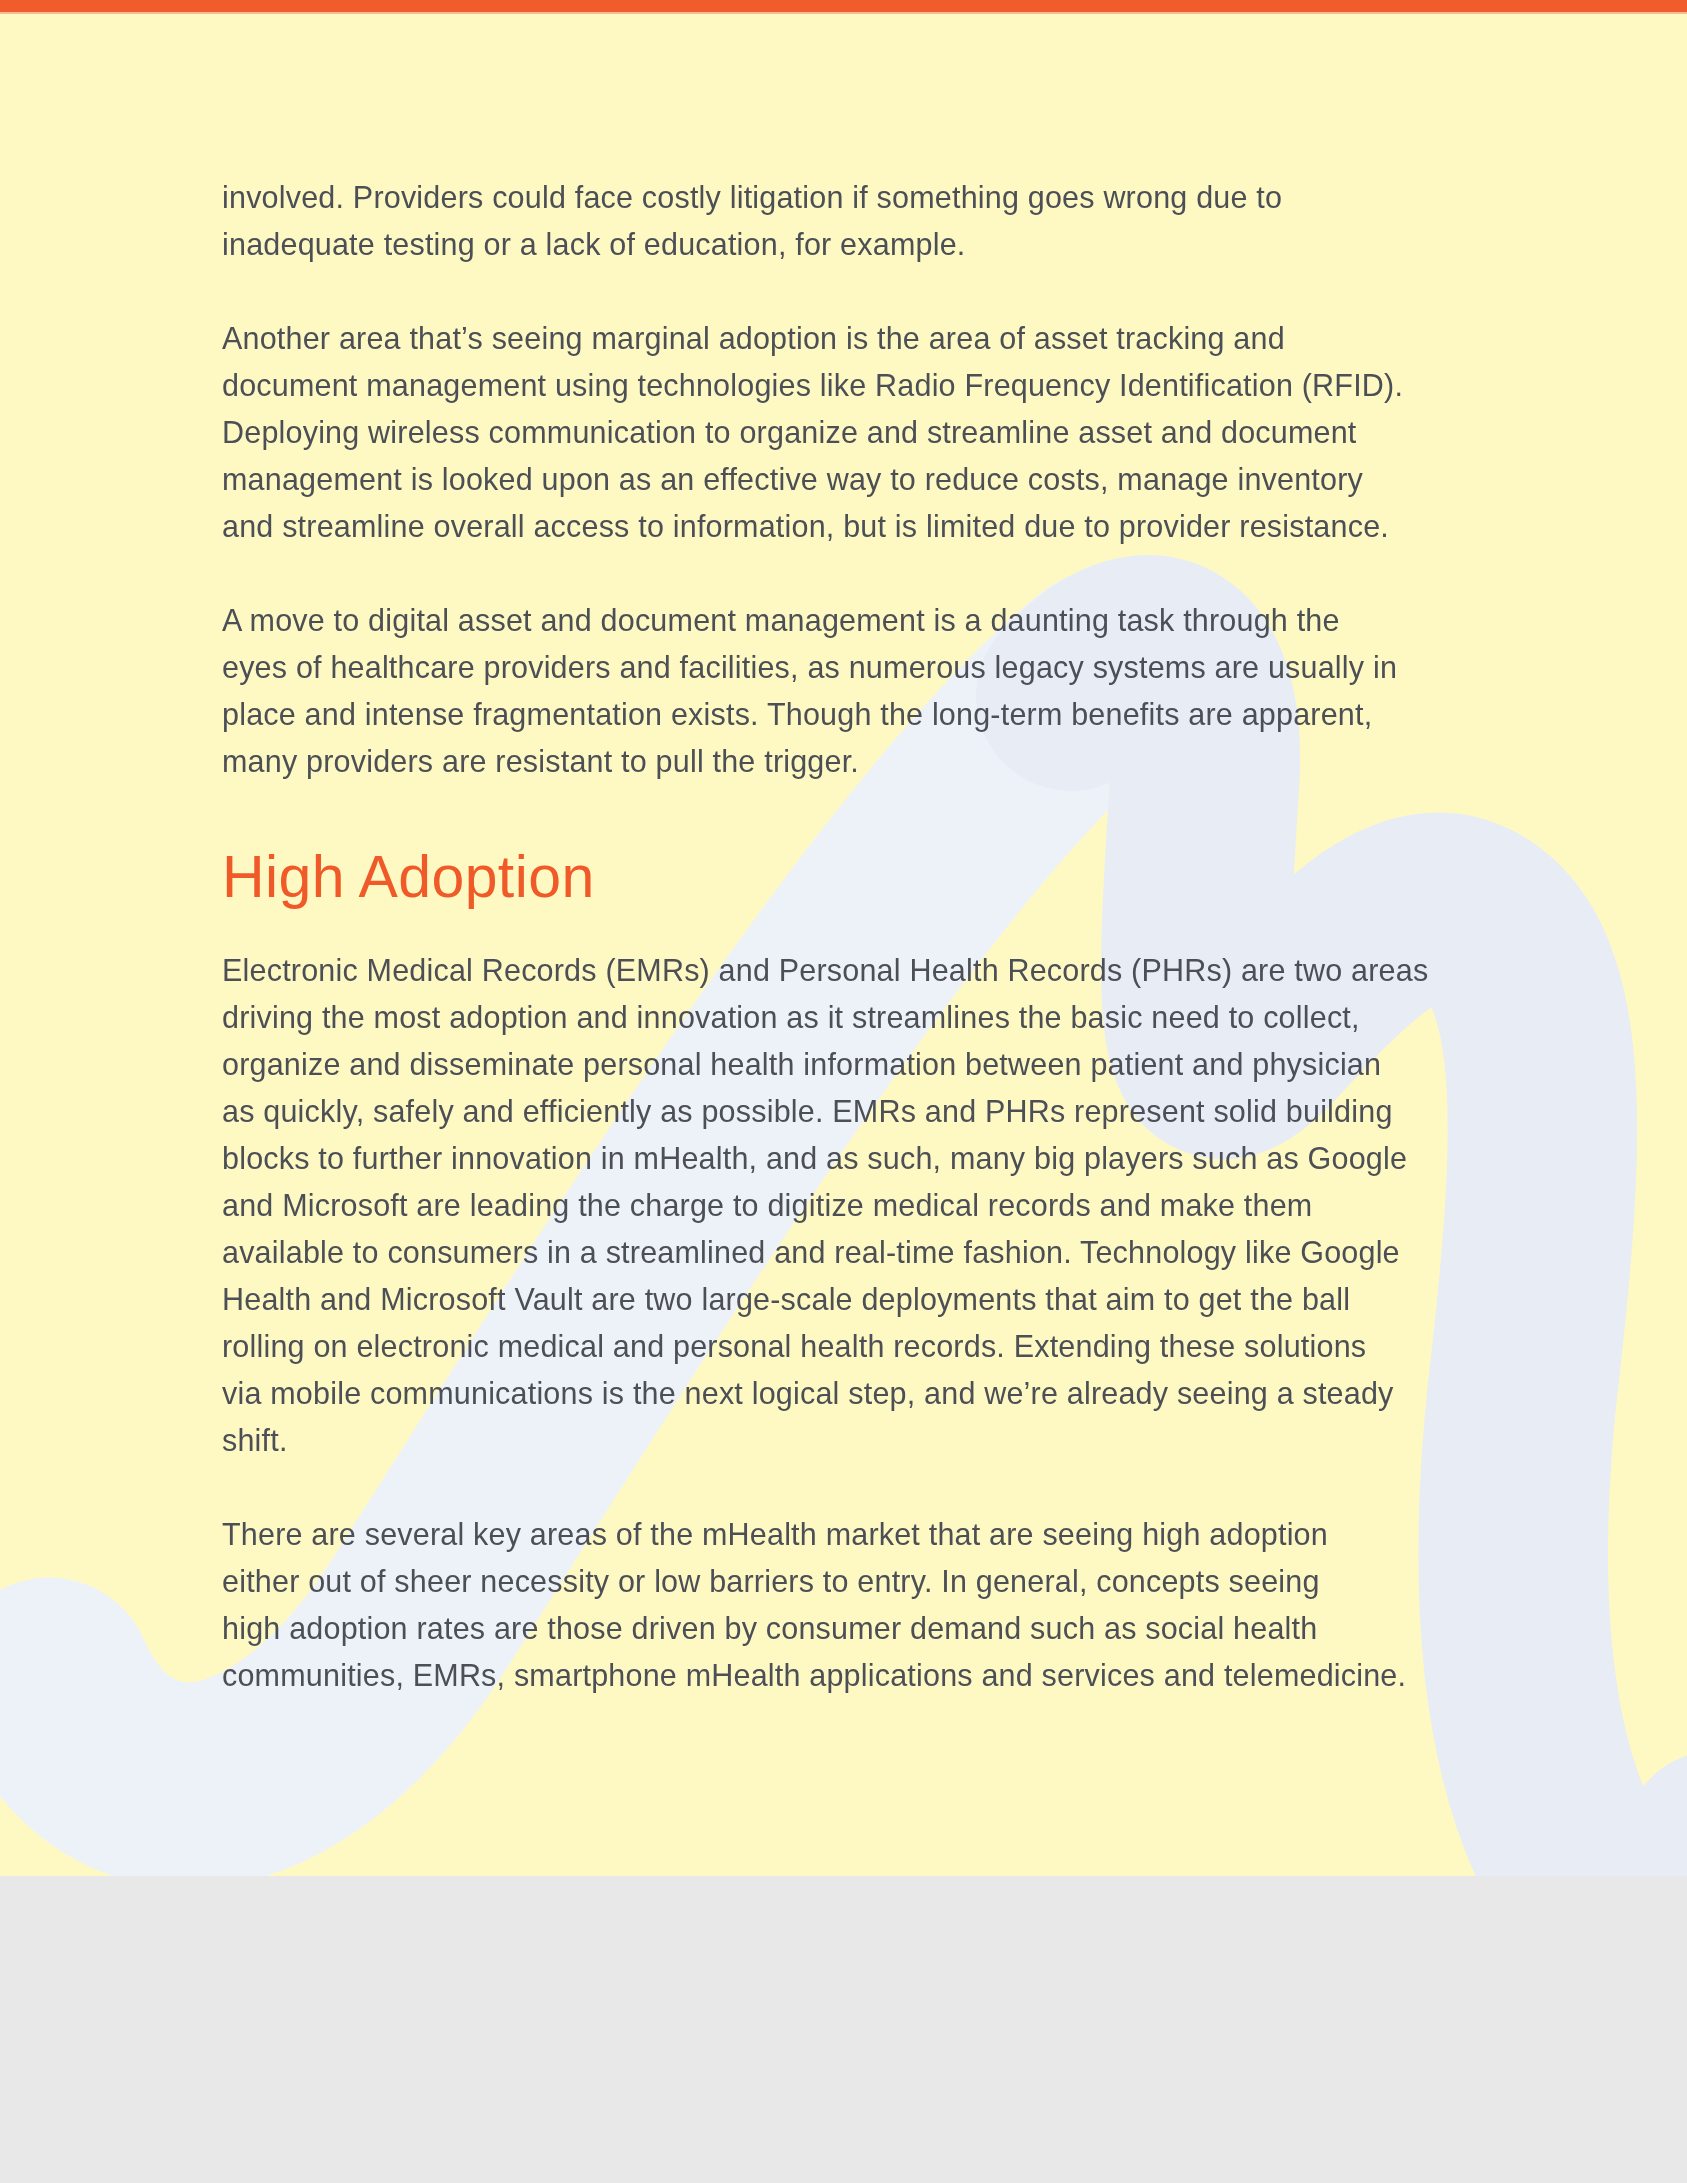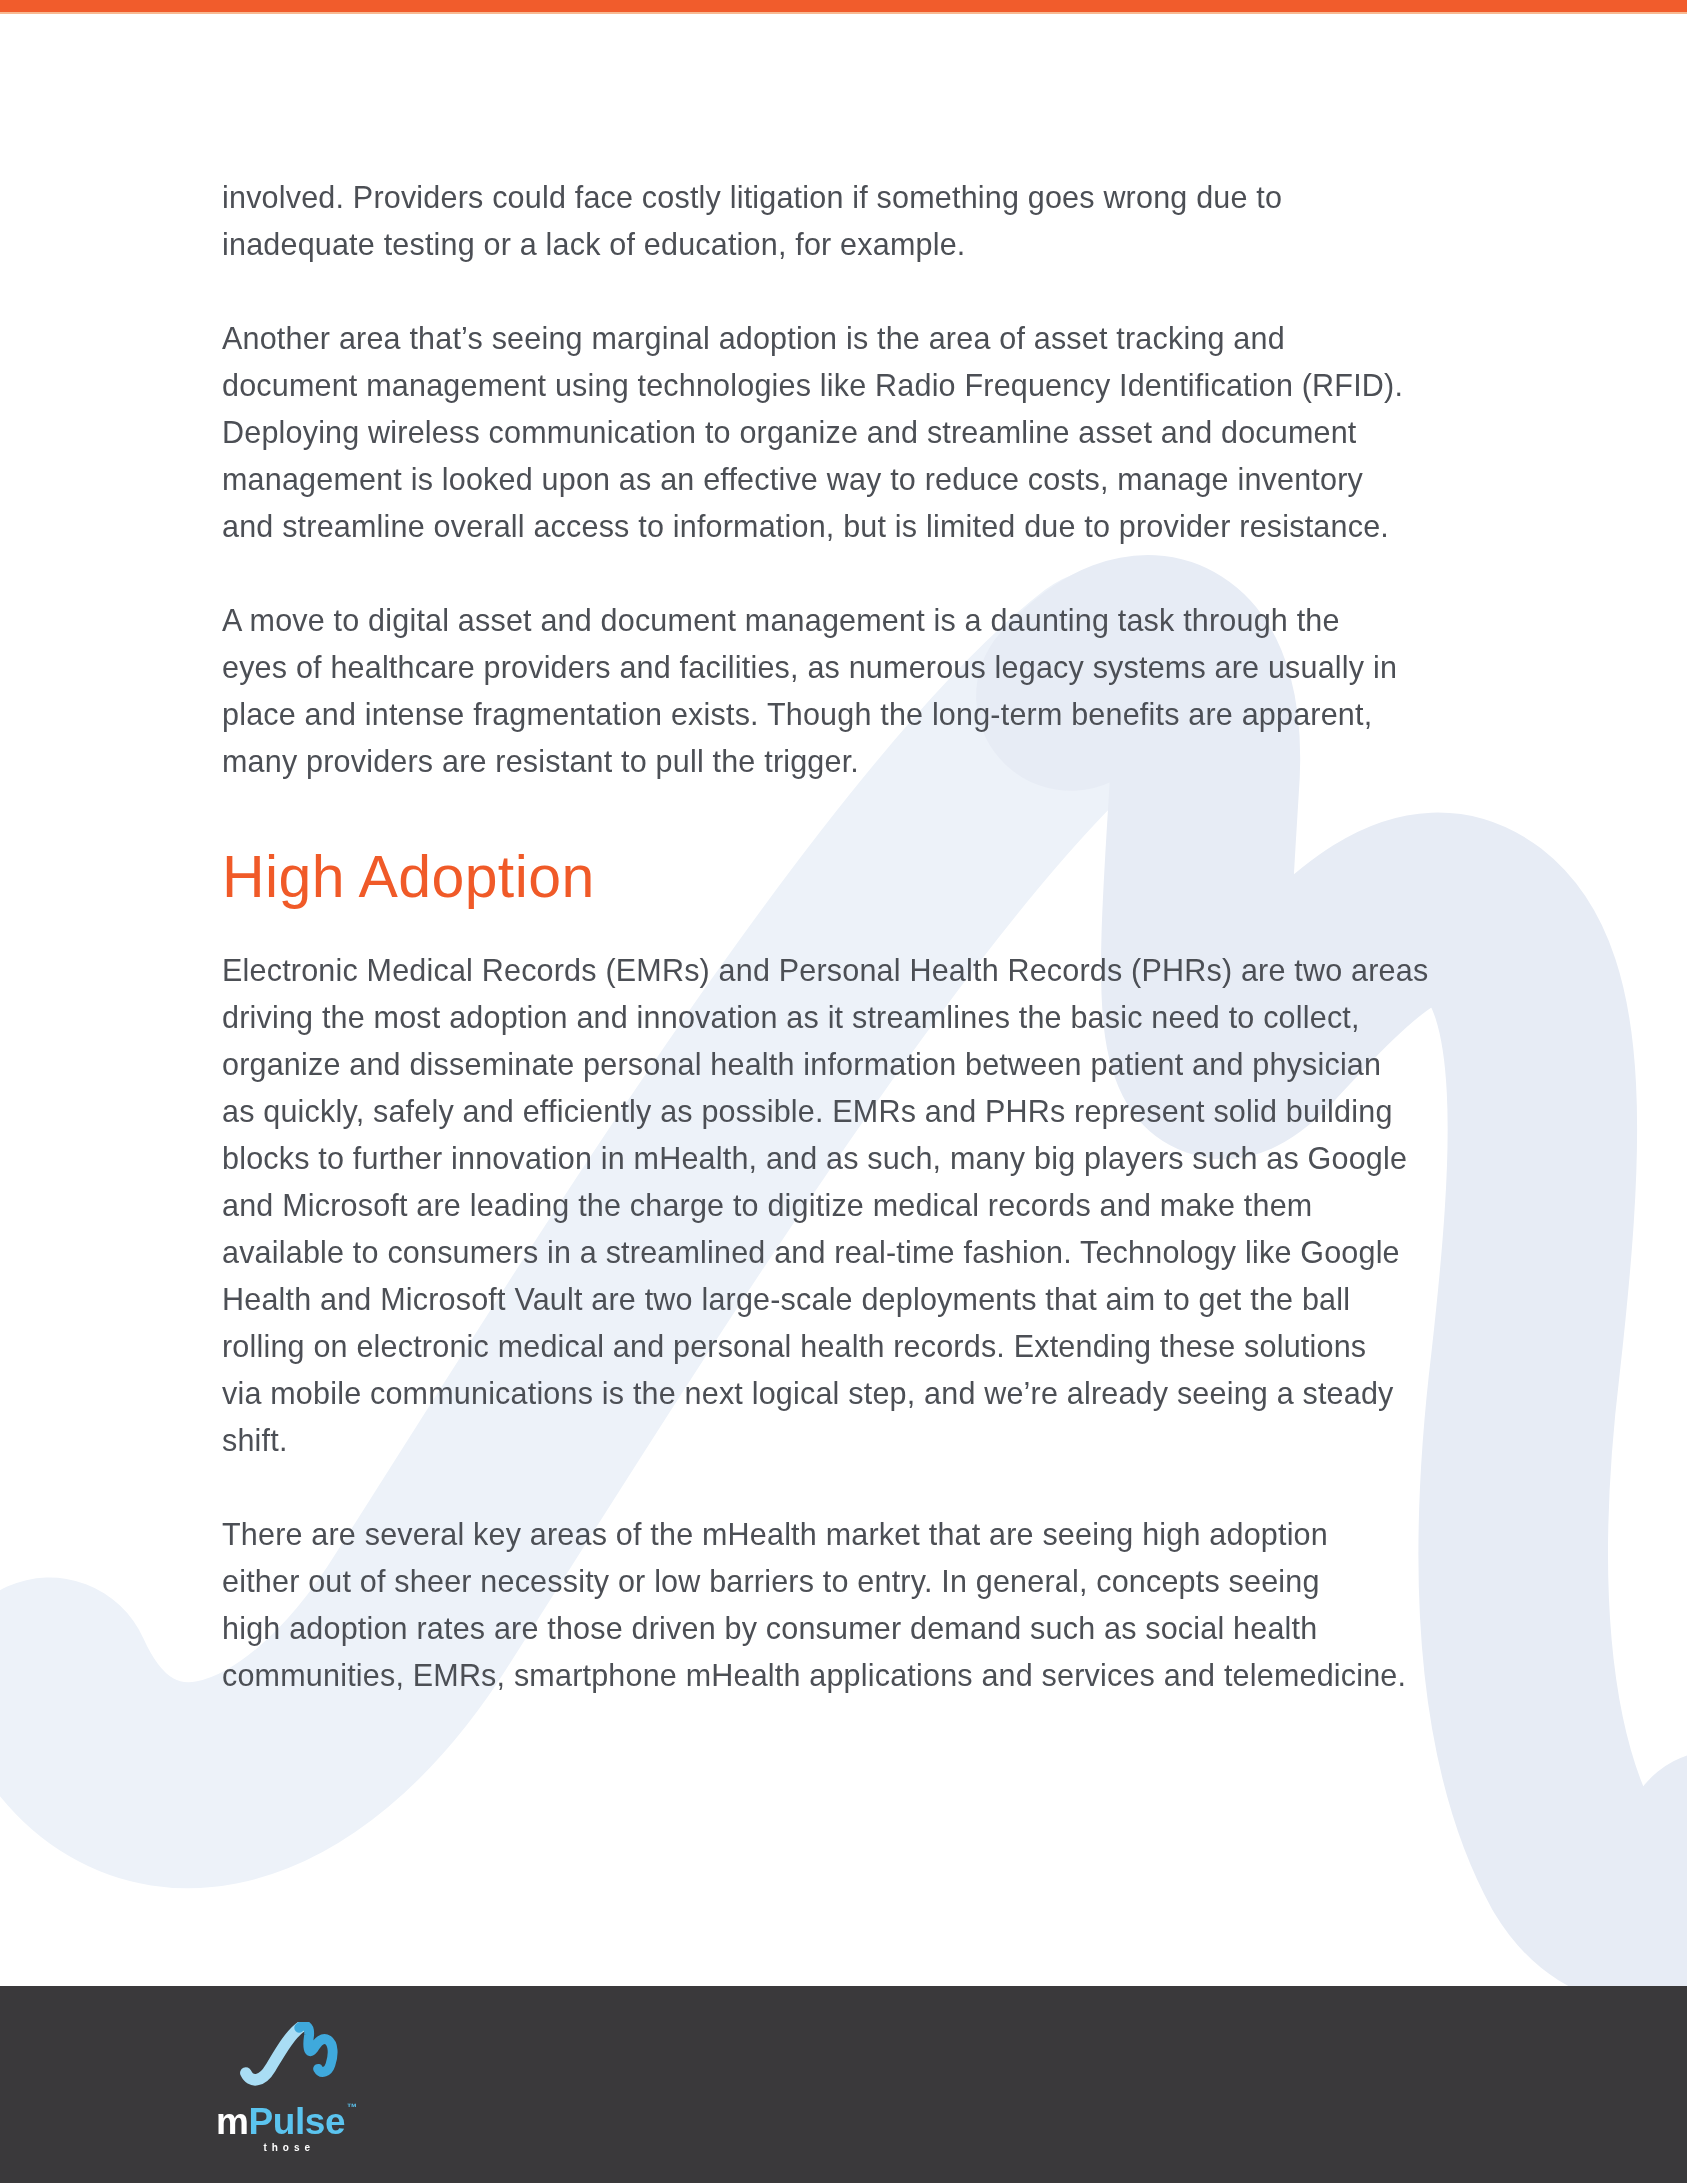--- a/index.html
+++ b/index.html
@@ -2,22 +2,22 @@
 <html style="font-size:13px"><head>
 <meta charset="utf-8">
 <style>
   * { margin: 0; padding: 0; box-sizing: border-box; }
   html, body { background: #e8e8e8; }
   body { font-family: "Liberation Sans", "DejaVu Sans", sans-serif; }
 
   .page {
     position: relative;
     width: 1687px;
-    height: 2183px;
-    background: #ffffff;
+    height: 1876px;
+    background: #fef9c3;
     overflow: hidden;
   }
 
   
   .top-bar {
     position: absolute;
     top: 0; left: 0; right: 0;
     height: 14px;
     background: #F15C2C;
     border-bottom: 2.5px solid #F8BA93;

